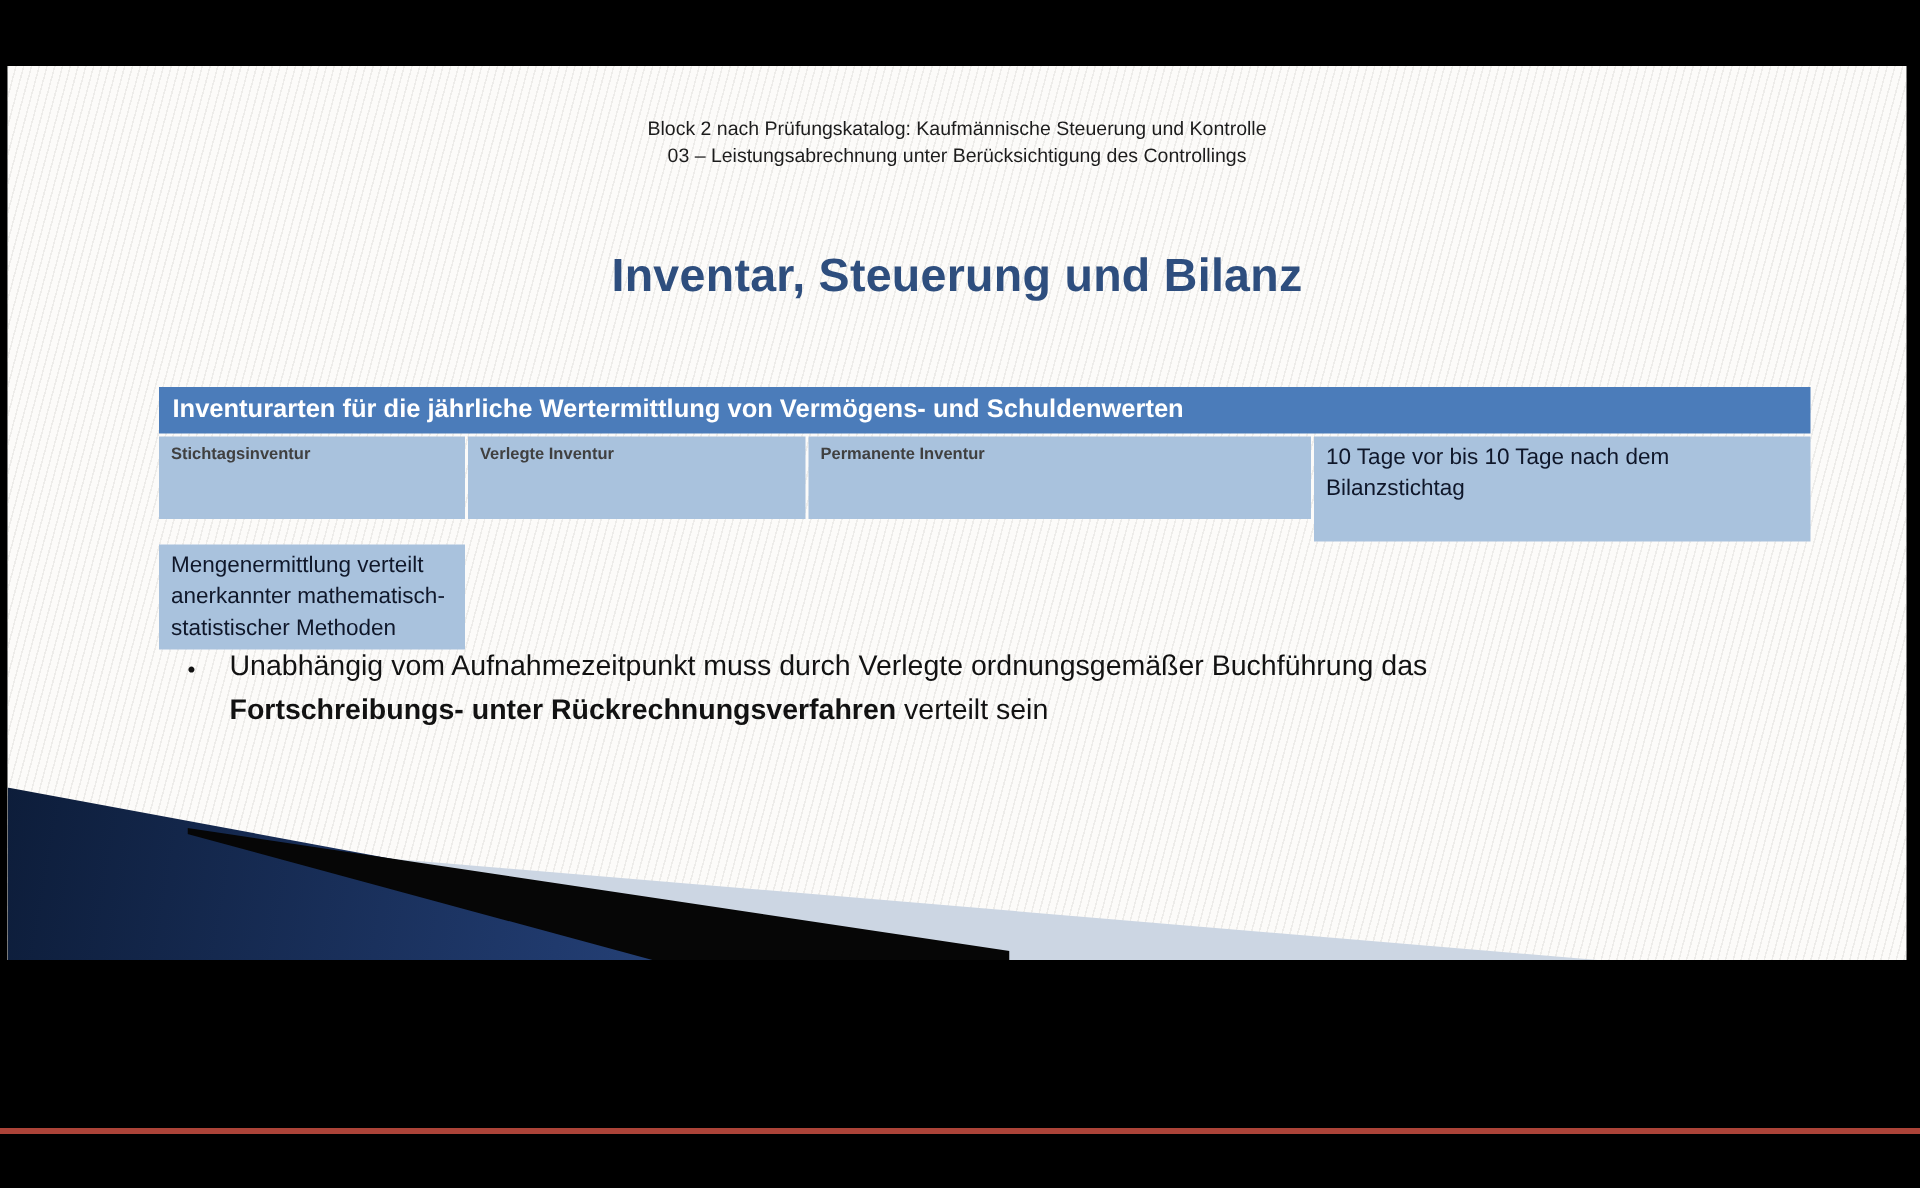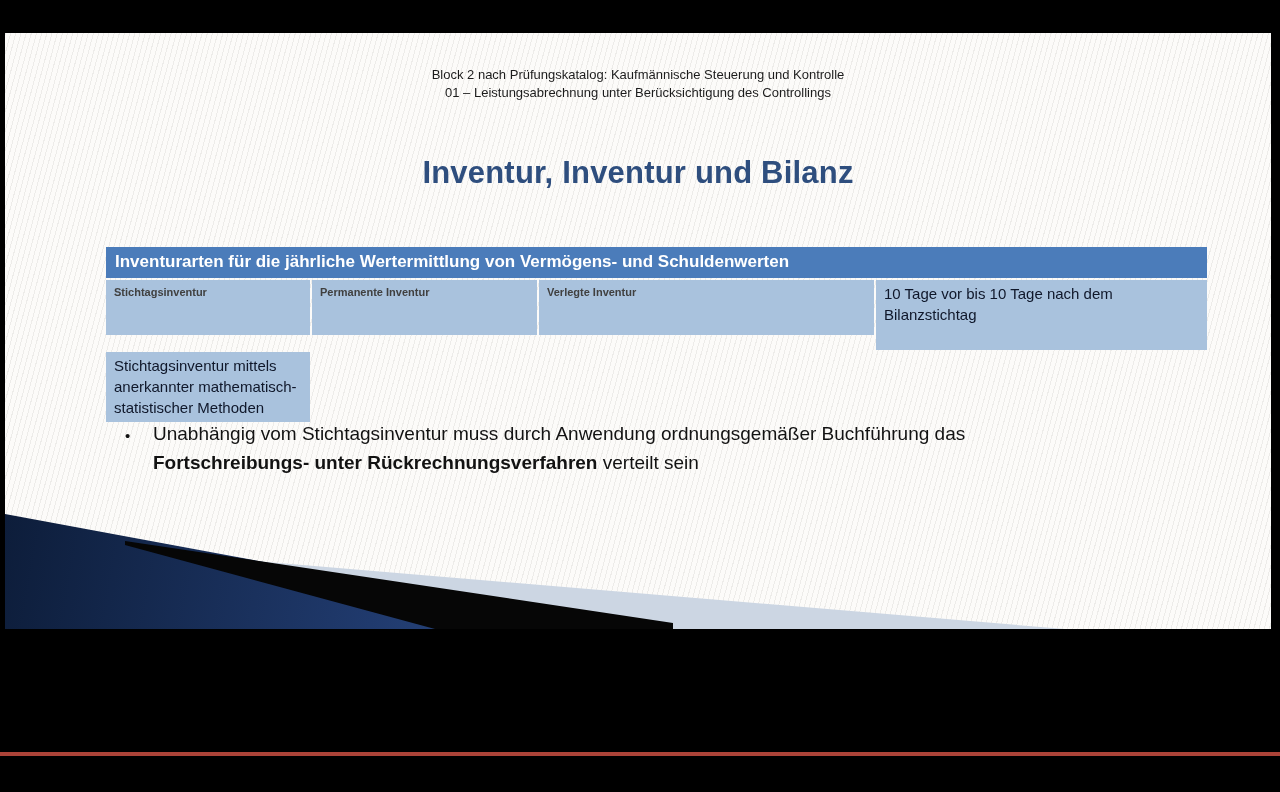--- a/index.html
+++ b/index.html
@@ -2,21 +2,21 @@
 <html style="--title: #2e4e7e; --table-caption-bg: #4b7cba; --table-caption-text: #ffffff; --table-cell-bg: #a9c2dd; --accent-red: #ab4338; --flourish-blue-dark: #0d1d3a; --flourish-blue: #3c5f9e; --flourish-gray: #ccd6e3;"><head>
 <meta charset="utf-8">
 <style>
   * { margin:0; padding:0; box-sizing:border-box; }
   html,body { width:1280px; height:792px; background:#000; overflow:hidden;
               font-family:"Liberation Sans", sans-serif; }
   .stage { position:relative; width:1280px; height:792px; background:#000; }
 
   
   .slide {
-    position:absolute; left:5px; top:33px; width:1266px; height:596px;
+    position:absolute; left:5px; top:44px; width:1266px; height:596px;
     background-color:#fcfbf9;
     background-image:repeating-linear-gradient(105deg,
       rgba(185,183,178,0.22) 0px, rgba(185,183,178,0.22) 1px,
       rgba(255,255,255,0) 1px, rgba(255,255,255,0) 5px);
     overflow:hidden;
   }
 
   .slide-header {
     position:absolute; left:0; top:33px; width:100%;
     text-align:center; font-size:13px; line-height:18px; color:#1c1c1c;
@@ -92,39 +92,39 @@
 </style>
 </head>
 <body>
 
 <div class="stage">
 
   <div class="slide">
 
     <div class="slide-header">
       <div>Block 2 nach Prüfungskatalog: Kaufmännische Steuerung und Kontrolle</div>
-      <div>01 – Leistungsabrechnung unter Berücksichtigung des Controllings</div>
+      <div>03 – Leistungsabrechnung unter Berücksichtigung des Controllings</div>
     </div>
 
-    <div class="slide-title">Inventur, Inventur und Bilanz</div>
+    <div class="slide-title">Inventar, Steuerung und Bilanz</div>
 
     <div class="inv-table">
       <div class="inv-caption">Inventurarten für die jährliche Wertermittlung von Vermögens- und Schuldenwerten</div>
 
       <div class="inv-colhead">Stichtagsinventur</div>
+      <div class="inv-colhead">Verlegte Inventur</div>
       <div class="inv-colhead">Permanente Inventur</div>
-      <div class="inv-colhead">Verlegte Inventur</div>
 
       <div class="inv-cell">10 Tage vor bis 10 Tage nach dem Bilanzstichtag</div>
-      <div class="inv-cell">Stichtagsinventur mittels anerkannter mathematisch-statistischer Methoden</div>
+      <div class="inv-cell">Mengenermittlung verteilt anerkannter mathematisch-statistischer Methoden</div>
     </div>
 
     <div class="bullet-row">
       <span class="bullet-marker">•</span>
-      <span class="bullet-text"><span>Unabhängig vom Stichtagsinventur muss durch Anwendung ordnungsgemäßer Buchführung das </span><b>Fortschreibungs- unter Rückrechnungsverfahren</b><span> verteilt sein</span></span>
+      <span class="bullet-text"><span>Unabhängig vom Aufnahmezeitpunkt muss durch Verlegte ordnungsgemäßer Buchführung das </span><b>Fortschreibungs- unter Rückrechnungsverfahren</b><span> verteilt sein</span></span>
     </div>
 
     <div class="flourish">
       <div class="f-gray"></div>
       <div class="f-blue"></div>
       <div class="f-black"></div>
     </div>
 
   </div>
 

